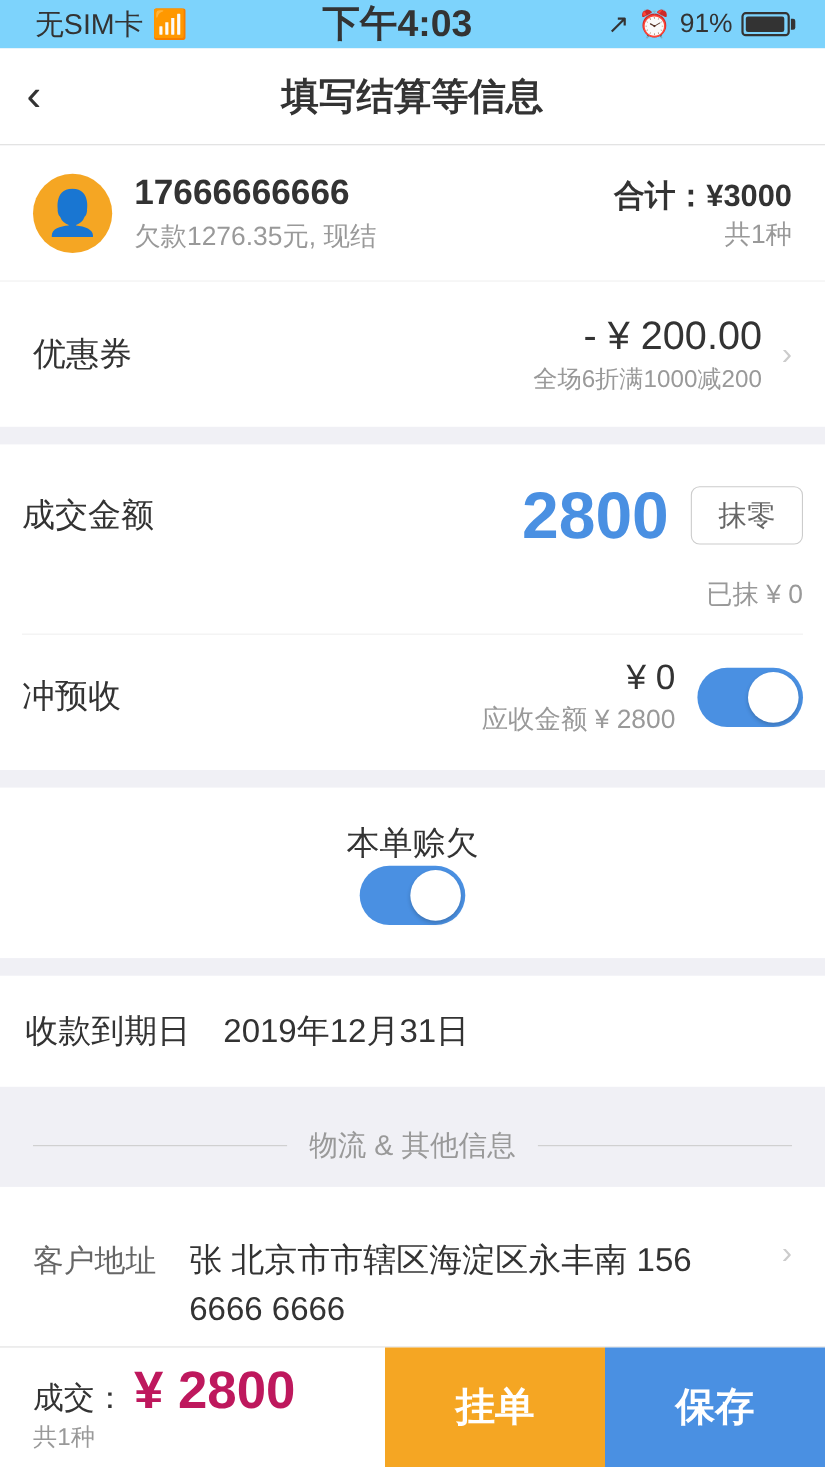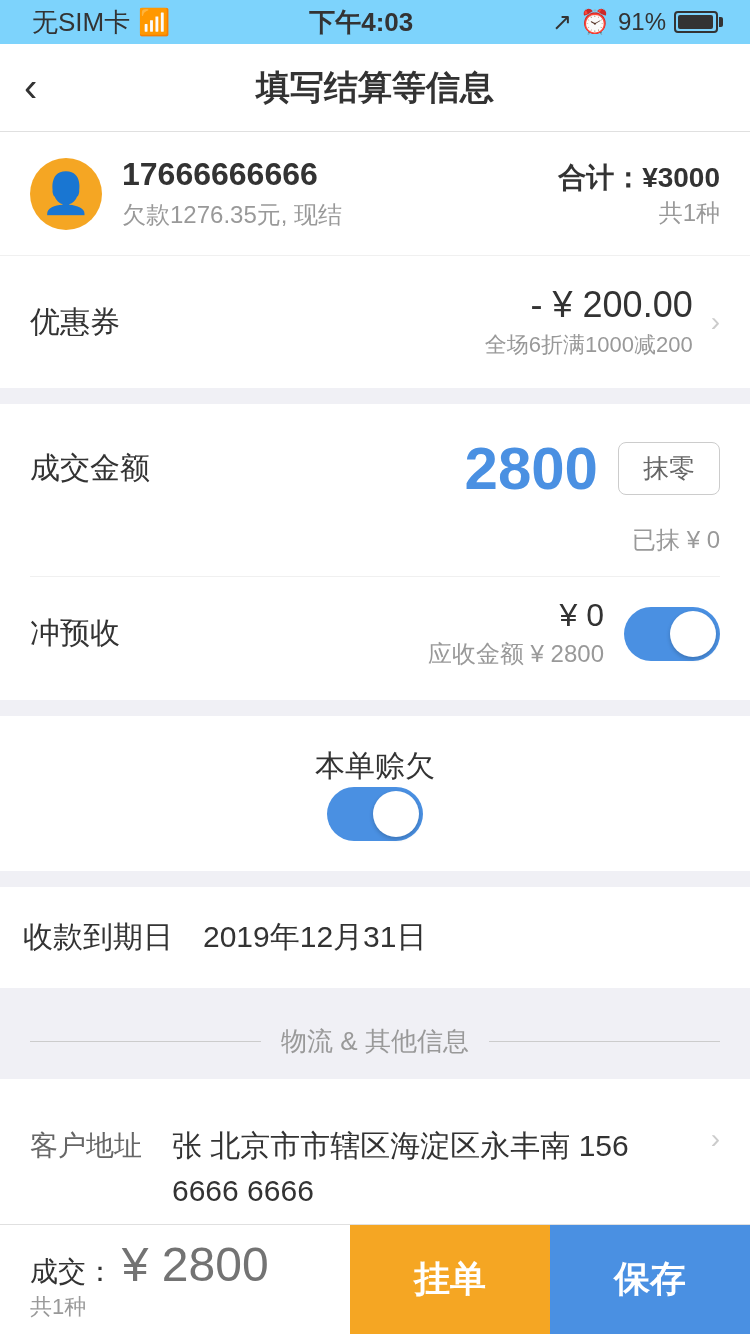--- a/index.html
+++ b/index.html
@@ -19,21 +19,21 @@
       height: 44px;
       background: #7dd3fc;
       display: flex;
       align-items: center;
       justify-content: space-between;
       padding: 0 32px;
       font-size: 26px;
       font-weight: 500;
     }
     .status-left { display: flex; align-items: center; gap: 8px; }
-    .status-center { font-size: 26px; font-weight: 600; }
+    .status-center { font-size: 34px; font-weight: 600; }
     .status-right { display: flex; align-items: center; gap: 8px; font-size: 24px; }
     .battery-icon {
       width: 44px; height: 22px; border: 2px solid #333; border-radius: 4px; position: relative; display: inline-block;
     }
     .battery-icon::after {
       content: ''; position: absolute; right: -7px; top: 50%; transform: translateY(-50%);
       width: 4px; height: 10px; background: #333; border-radius: 0 2px 2px 0;
     }
     .battery-fill {
       position: absolute; left: 2px; top: 2px; bottom: 2px; width: 88%; background: #333; border-radius: 2px;
@@ -101,21 +101,21 @@
     .coupon-label { font-size: 30px; color: #333; }
     .coupon-right { display: flex; align-items: center; gap: 10px; }
     .coupon-amount { font-size: 36px; color: #333; font-weight: 500; }
     .coupon-desc { font-size: 22px; color: #999; margin-top: 4px; text-align: right; }
     .coupon-right-wrap { text-align: right; }
     .chevron-right { font-size: 28px; color: #ccc; margin-left: 8px; }
 
     
     .deal-section {
       background: #fff;
-      padding: 30px 30px;
+      padding: 30px 20px;
       margin-bottom: 16px;
     }
     .deal-row {
       display: flex;
       align-items: center;
       justify-content: space-between;
       margin-bottom: 20px;
     }
     .deal-label { font-size: 30px; color: #333; }
     .deal-right { display: flex; align-items: center; gap: 20px; }
@@ -335,19 +335,19 @@
     </div>
     <span class="chevron-right">›</span>
   </div>
 
 </div>
 
 <div class="bottom-bar">
   <div class="bottom-summary">
     <div>
       <span>成交：</span>
-      <span style="font-size:48px;font-weight:400;color:#737373;">¥ 2800</span>
+      <span style="font-size:48px;font-weight:700;color:#be185d;">¥ 2800</span>
     </div>
     <div style="font-size:22px;color:#999;">共1种</div>
   </div>
   <div class="bottom-btn-pending">挂单</div>
   <div class="bottom-btn-save">保存</div>
 </div>
 
 </body></html>

